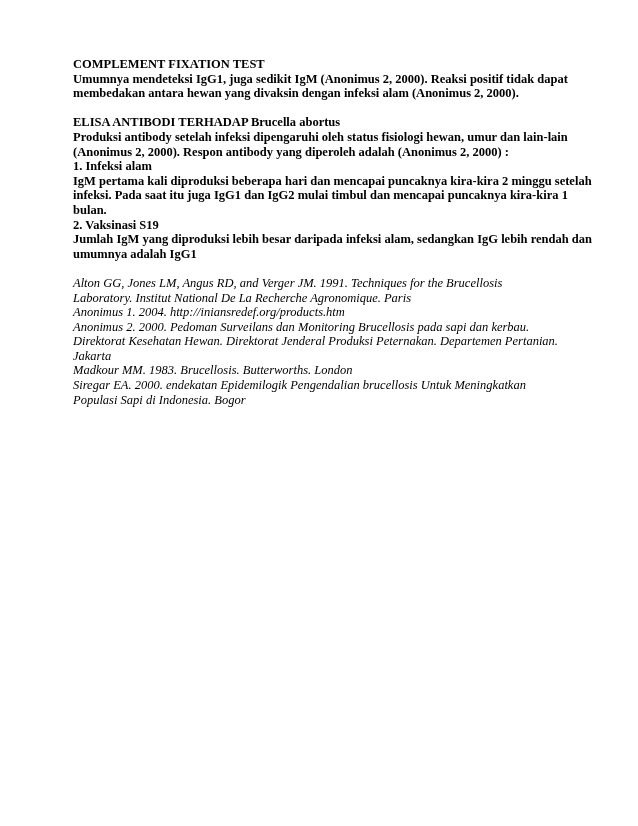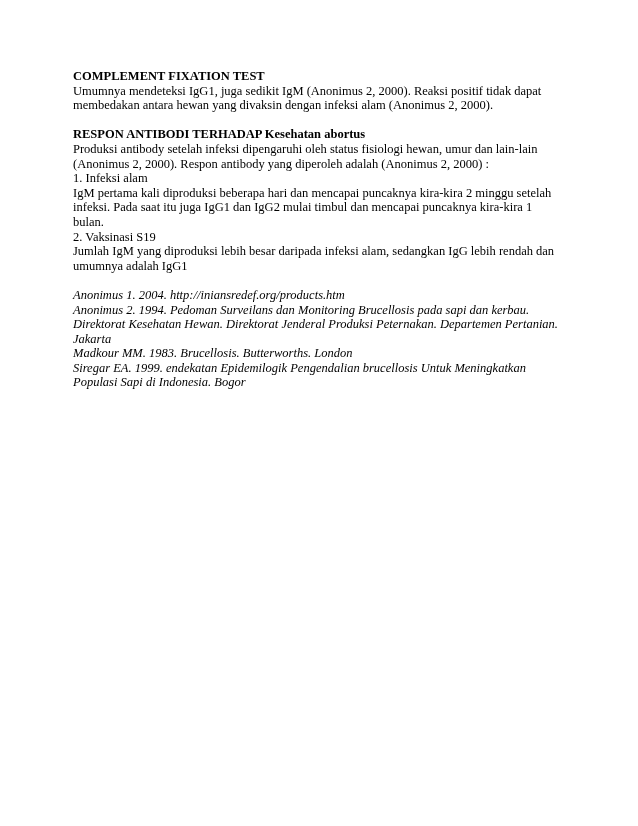--- a/index.html
+++ b/index.html
@@ -10,21 +10,21 @@
   .page {
     position: relative;
     width: 638px;
     height: 826px;
     background: #ffffff;
     overflow: hidden;
   }
   .content {
     position: absolute;
     left: 73px;
-    top: 69px;
+    top: 57px;
     width: 500px;
     color: #000000;
     font-family: "Liberation Serif", "DejaVu Serif", serif;
     font-size: 12.5px;
     line-height: 14.6px;
   }
   .block {
     margin: 0 0 14.6px 0;
   }
   .content h2,
@@ -32,21 +32,21 @@
     margin: 0;
     padding: 0;
     font-size: 12.5px;
     line-height: 14.6px;
     white-space: pre;
   }
   .content h2 {
     font-weight: bold;
   }
   .body-text {
-    font-weight: normal;
+    font-weight: bold;
     font-style: normal;
   }
   .ref {
     font-style: italic;
     font-weight: normal;
   }
 </style>
 </head>
 <body>
 
@@ -56,40 +56,42 @@
     <section class="block">
       <h2>COMPLEMENT FIXATION TEST</h2>
       <p class="body-text">Umumnya mendeteksi IgG1, juga sedikit IgM (Anonimus 2, 2000). Reaksi positif tidak dapat
 membedakan antara hewan yang divaksin dengan infeksi alam (Anonimus 2, 2000).</p>
     </section>
 
     <section class="block">
     </section>
 
     <section class="block">
-      <h2>RESPON ANTIBODI TERHADAP Kesehatan abortus</h2>
+      <h2>ELISA ANTIBODI TERHADAP Brucella abortus</h2>
       <p class="body-text">Produksi antibody setelah infeksi dipengaruhi oleh status fisiologi hewan, umur dan lain-lain
 (Anonimus 2, 2000). Respon antibody yang diperoleh adalah (Anonimus 2, 2000) :
 1. Infeksi alam
 IgM pertama kali diproduksi beberapa hari dan mencapai puncaknya kira-kira 2 minggu setelah
 infeksi. Pada saat itu juga IgG1 dan IgG2 mulai timbul dan mencapai puncaknya kira-kira 1
 bulan.
 2. Vaksinasi S19
 Jumlah IgM yang diproduksi lebih besar daripada infeksi alam, sedangkan IgG lebih rendah dan
 umumnya adalah IgG1</p>
     </section>
 
 
+    <p class="block ref">Alton GG, Jones LM, Angus RD, and Verger JM. 1991. Techniques for the Brucellosis
+Laboratory. Institut National De La Recherche Agronomique. Paris</p>
 
     <p class="block ref">Anonimus 1. 2004. http://iniansredef.org/products.htm</p>
 
-    <p class="block ref">Anonimus 2. 1994. Pedoman Surveilans dan Monitoring Brucellosis pada sapi dan kerbau.
+    <p class="block ref">Anonimus 2. 2000. Pedoman Surveilans dan Monitoring Brucellosis pada sapi dan kerbau.
 Direktorat Kesehatan Hewan. Direktorat Jenderal Produksi Peternakan. Departemen Pertanian.
 Jakarta</p>
 
     <p class="block ref">Madkour MM. 1983. Brucellosis. Butterworths. London</p>
 
-    <p class="block ref">Siregar EA. 1999. endekatan Epidemilogik Pengendalian brucellosis Untuk Meningkatkan
+    <p class="block ref">Siregar EA. 2000. endekatan Epidemilogik Pengendalian brucellosis Untuk Meningkatkan
 Populasi Sapi di Indonesia. Bogor</p>
 
 
   </div>
 </div>
 
 </body></html>

